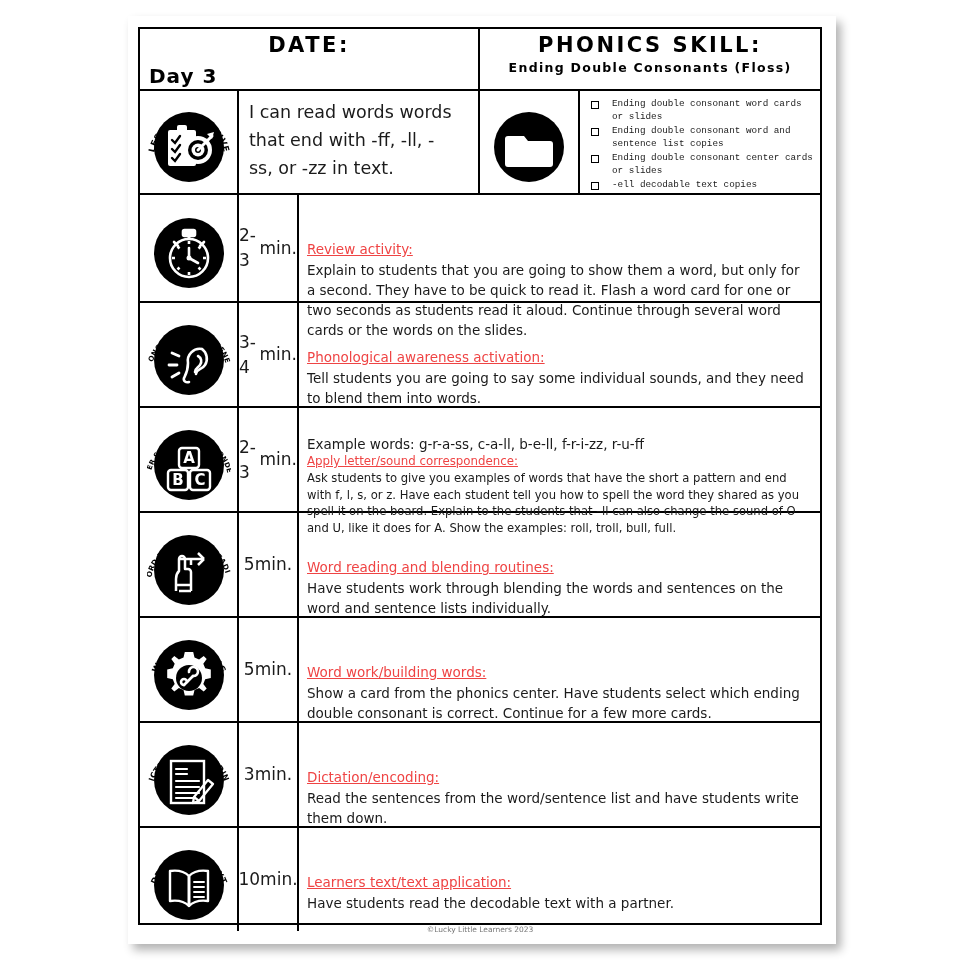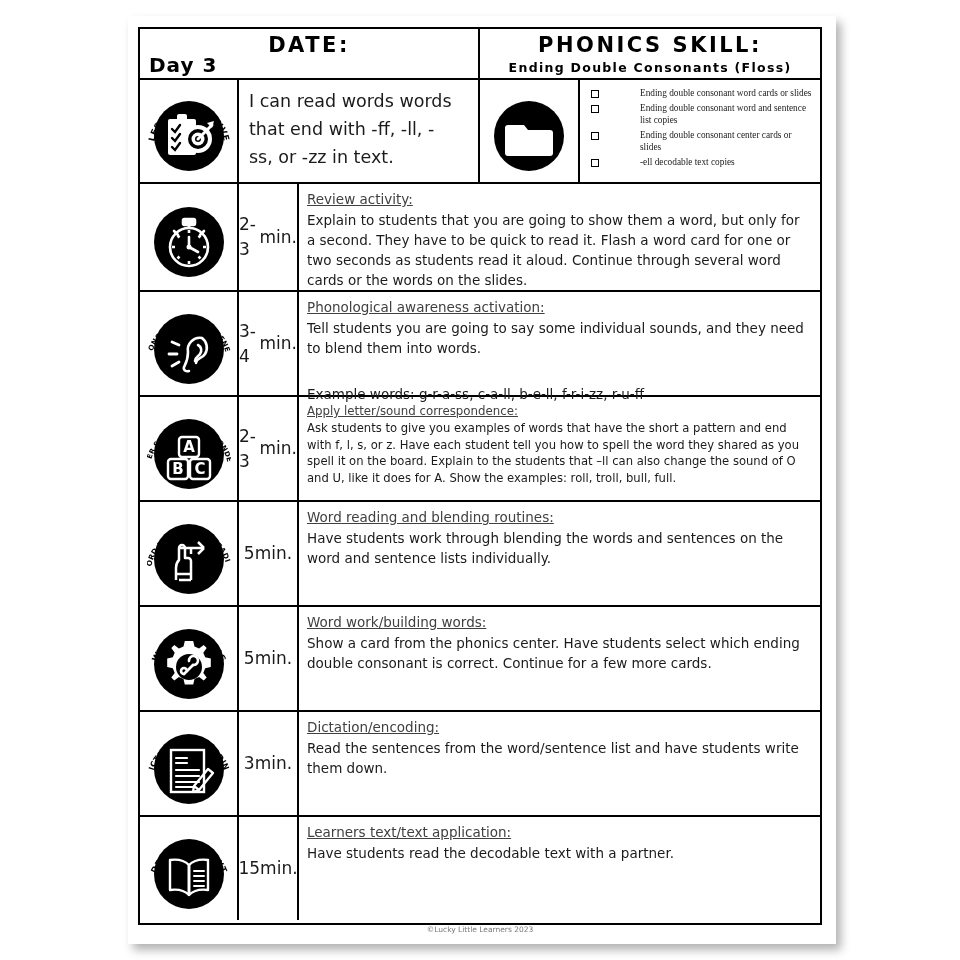--- a/index.html
+++ b/index.html
@@ -39,21 +39,21 @@
     height: 898px;
     border: 2.5px solid #000000;
     background: #ffffff;
     display: flex;
     flex-direction: column;
   }
 
   
   .hdr-row {
     display: flex;
-    height: 51px;
+    height: 62px;
     border-bottom: 2.5px solid #000;
     flex: none;
   }
   .hdr-date {
     width: 340px;
     border-right: 2.5px solid #000;
     position: relative;
   }
   .hdr-date-label {
     text-align: center;
@@ -138,25 +138,24 @@
     margin-bottom: 2px;
   }
   .mat-check {
     width: 8px;
     height: 8px;
     border: 1.6px solid #000;
     flex: none;
     margin: 3px 13px 0 3px;
   }
   .mat-label {
-    font-family: Liberation Serif, serif;
+    font-family: Liberation Mono, monospace;
     font-size: 9.3px;
     line-height: 12.5px;
     color: #1b1b1b;
-    margin-left: 28px;
   }
 
   
   .act-row {
     display: flex;
     border-bottom: 2.5px solid #000;
     flex: none;
   }
   .act-row:last-of-type { border-bottom: none; }
 
@@ -182,23 +181,24 @@
     color: #1b1b1b;
   }
   .act-body-cell {
     flex: 1;
     padding: 6px 10px 0 8px;
   }
   .act-title {
     font-family: "DejaVu Sans", sans-serif;
     font-size: 13.5px;
     line-height: 19px;
-    color: #404040;
+    color: #ef4444;
     text-decoration: underline;
     margin-bottom: 1px;
+    margin-top: 39px;
   }
   .act-desc {
     font-family: "DejaVu Sans", sans-serif;
     font-size: 13.5px;
     line-height: 20px;
     color: #1b1b1b;
   }
   .act-desc.small {
     font-size: 11.6px;
     line-height: 16.5px;
@@ -585,21 +585,21 @@
               <path d="M35 26 c5 -5 12 -6 19 -5 v30 c-7 -1 -14 0 -19 5 z"></path>
               <path d="M35 26 v30"></path>
             </g>
             <g stroke="#fff" stroke-width="1.9" stroke-linecap="round">
               <path d="M40 32 h10 M40 37 h10 M40 42 h10 M40 47 h10"></path>
             </g>
           </svg>
         </div>
       </div>
       <div class="act-time-cell">
-        <div>15</div>
+        <div>10</div>
         <div>min.</div>
       </div>
       <div class="act-body-cell">
         <div class="act-title">Learners text/text application:</div>
         <div class="act-desc">Have students read the decodable text with a partner.</div>
       </div>
     </div>
 
   </div>
 

